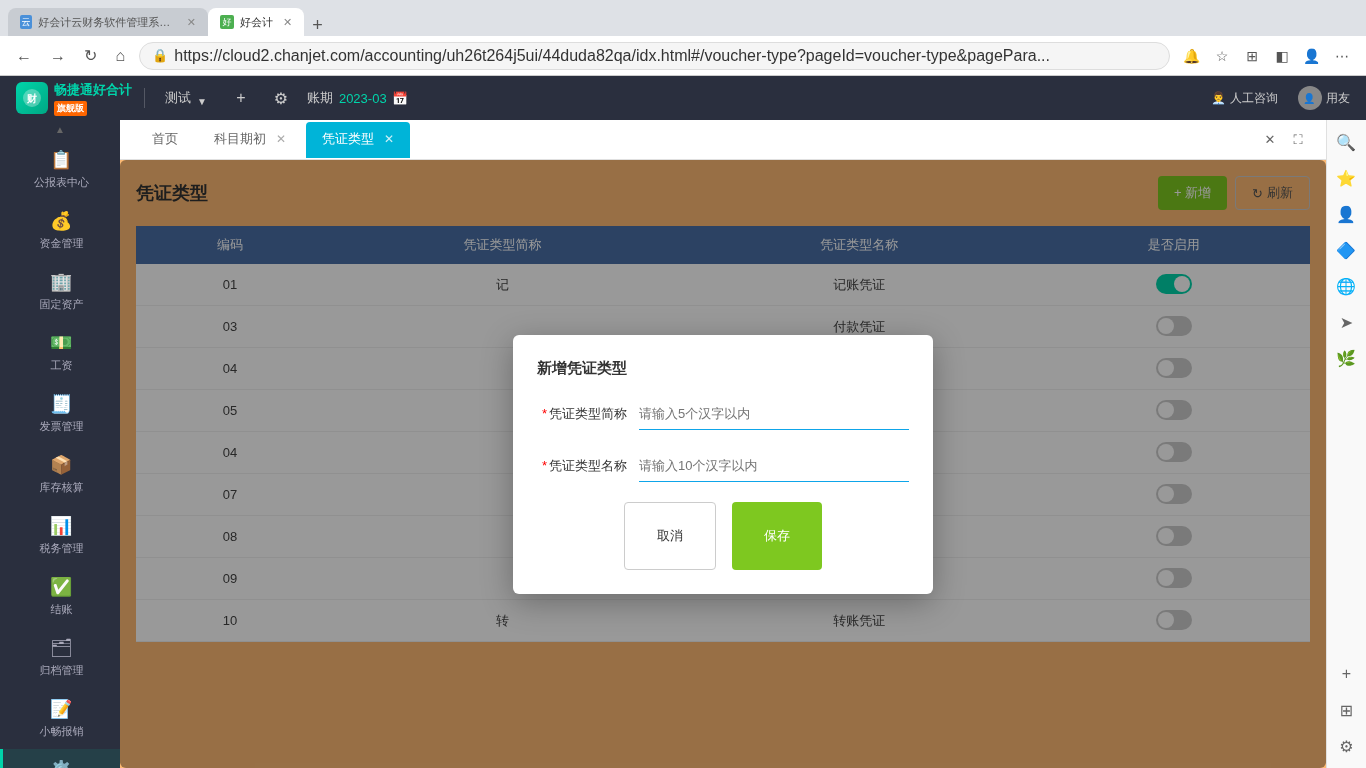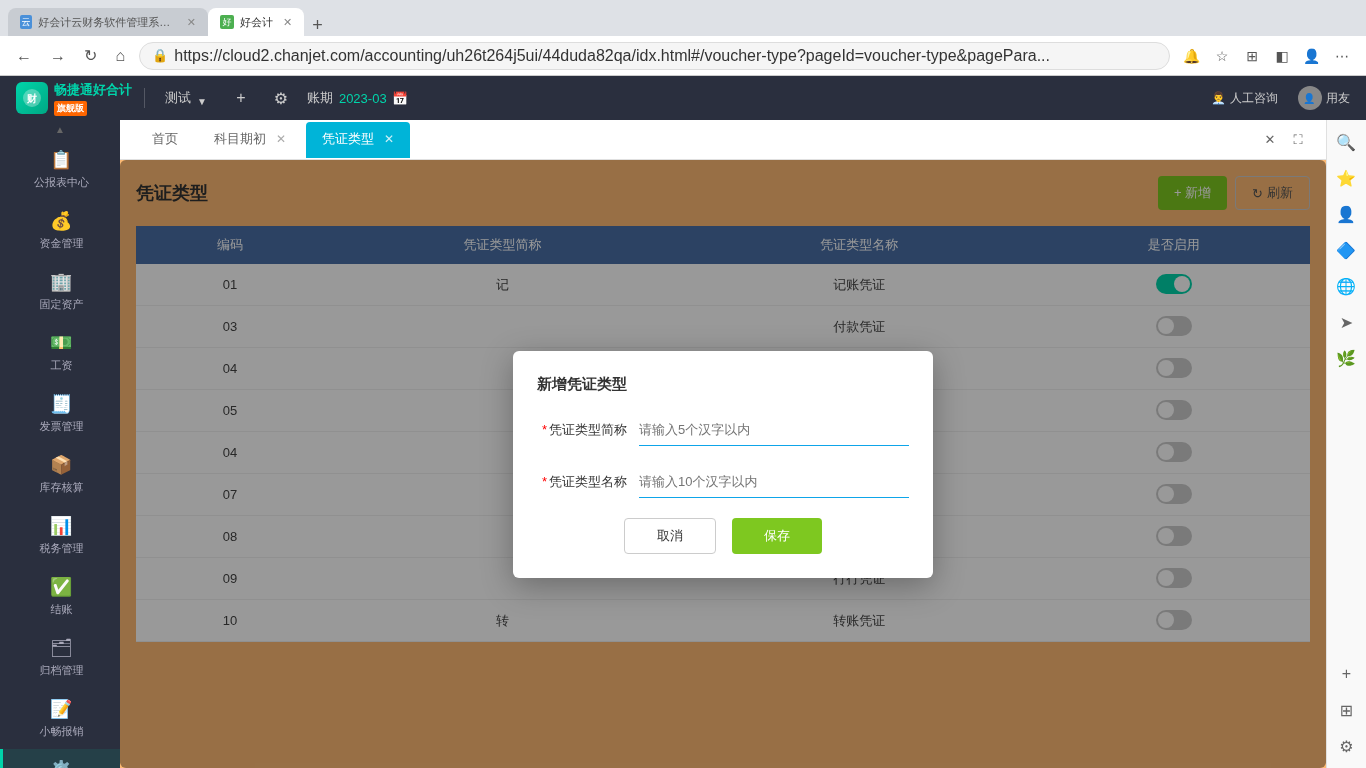--- a/index.html
+++ b/index.html
@@ -74,21 +74,21 @@
 
     
     .dialog-overlay { position: absolute; top: 0; left: 0; right: 0; bottom: 0; background: rgba(0,0,0,0.4); display: flex; align-items: center; justify-content: center; z-index: 100; border-radius: 6px; }
     .dialog { background: #fff; border-radius: 6px; width: 420px; padding: 24px; box-shadow: 0 8px 32px rgba(0,0,0,0.3); }
     .dialog-header { font-size: 15px; font-weight: bold; color: #333; margin-bottom: 20px; }
     .form-row { display: flex; align-items: center; margin-bottom: 20px; gap: 12px; }
     .form-label { font-size: 13px; color: #333; white-space: nowrap; min-width: 90px; text-align: right; }
     .required-star { color: #f00; margin-right: 2px; }
     .form-input { flex: 1; height: 32px; border: none; border-bottom: 1px solid #0ea5e9; outline: none; font-size: 13px; color: #999; padding: 4px 0; }
     .dialog-footer { display: flex; justify-content: center; gap: 16px; margin-top: 8px; }
-    .btn-cancel { background: #fff; color: #333; border: 1px solid #ccc; padding: 8px 32px; border-radius: 4px; cursor: pointer; font-size: 13px; }
+    .btn-cancel { background: #fff; color: #333; border: 1px solid #ccc; padding: 24px 32px; border-radius: 4px; cursor: pointer; font-size: 13px; }
     .btn-save { background: #7ec820; color: #fff; border: none; padding: 8px 32px; border-radius: 4px; cursor: pointer; font-size: 13px; }
 
     
     .sidebar-scroll-indicator { display: flex; flex-direction: column; align-items: center; background: #2a2f3e; padding: 2px 0; }
     .scroll-btn { color: #666; font-size: 10px; cursor: pointer; padding: 2px; }
   </style>
 </head>
 <body>
 
 <div>

